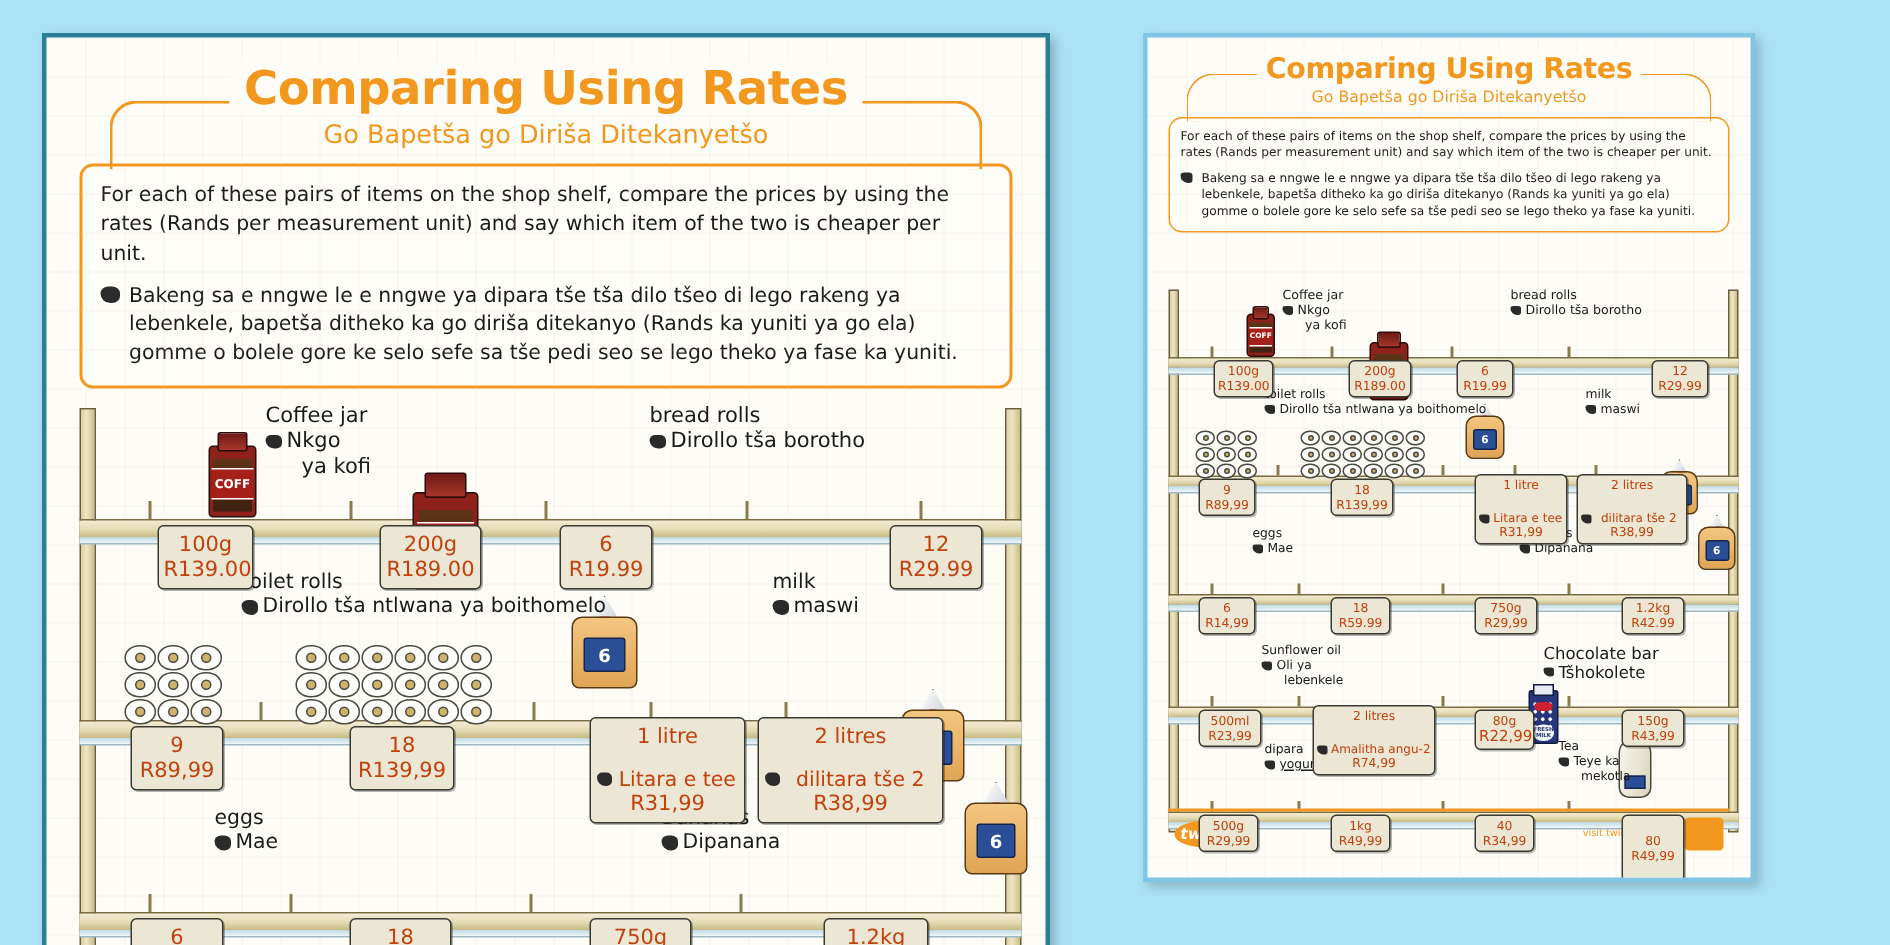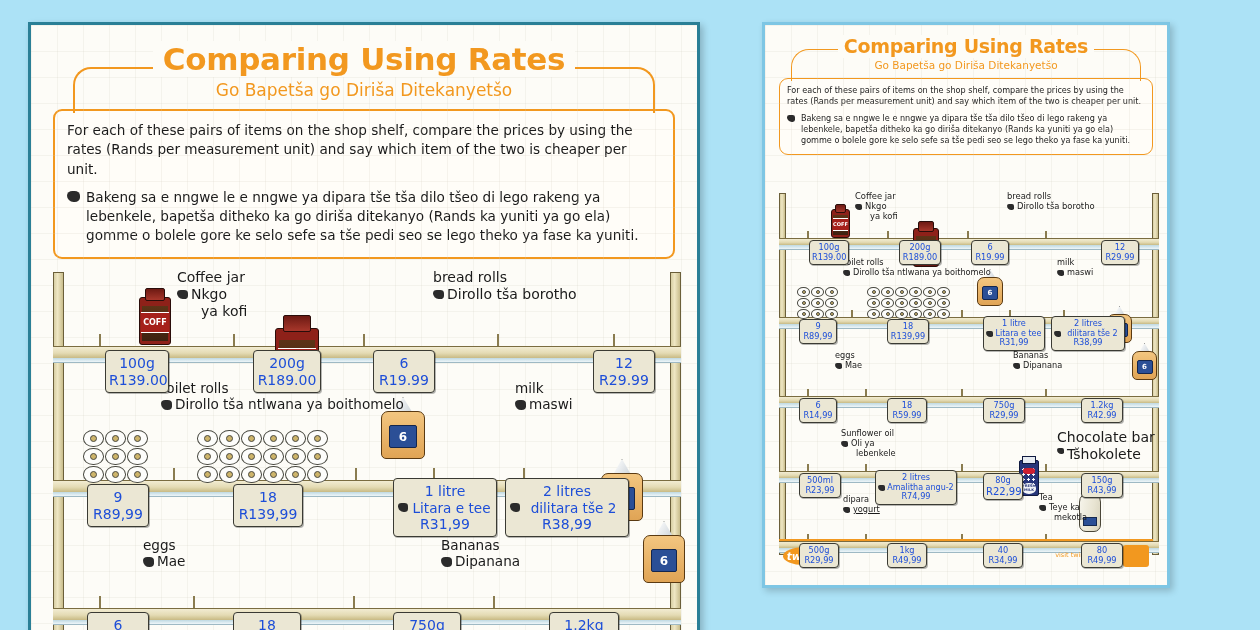--- a/index.html
+++ b/index.html
@@ -96,27 +96,27 @@
     position: absolute; width: 2px; background: #8a7c50;
   }
 
   
   .tag {
     position: absolute;
     background: #ebe7d4;
     border: 1.6px solid #3a3a33;
     border-radius: 4px;
     text-align: center;
-    color: #1d4ed8;
+    color: #c2410c;
     line-height: 1.18;
     box-shadow: 1px 1px 0 rgba(0,0,0,.28);
     z-index: 6;
   }
   .tag .tq { display: block; }
-  .tag .tsep { display: block; white-space: nowrap; }
+  .tag .tsep { display: block; white-space: nowrap; margin-top: 12px; }
   .tag .tp { display: block; }
 
   
   .catlabel { position: absolute; color: #1a1a1a; z-index: 5; line-height: 1.2; }
   .catlabel .en { display: block; }
   .catlabel .sep { display: block; white-space: nowrap; }
 
   
   .prod { position: absolute; z-index: 4; }
 
@@ -757,21 +757,21 @@
       </div>
 
       <div class="catlabel" style="left:62px; top:236px; font-size:8.2px;">
         <span class="en">Sunflower oil</span>
         <span class="sep" style="padding-left:10px;position:relative;">
           <span class="bullet-ico" style="width:7px;height:6px;position:absolute;left:0;top:2.5px;"></span>
           <span>Oli ya</span>
         </span>
         <span class="sep" style="padding-left:15px;">lebenkele</span>
       </div>
-      <div class="catlabel" style="left:250px; top:236px; font-size:14px;margin-left:28px;">
+      <div class="catlabel" style="left:250px; top:236px; font-size:11px;">
         <span class="en">Chocolate bar</span>
         <span class="sep" style="padding-left:10px;position:relative;">
           <span class="bullet-ico" style="width:7px;height:6px;position:absolute;left:0;top:2.5px;"></span>
           <span>Tšhokolete</span>
         </span>
       </div>
 
       <div class="shelf-board" style="top:278px; height:8px;"></div>
       <div class="shelf-ticks" style="top:271px;height:7px;">
         <div class="tick" style="left:28px;  height:7px;"></div>
@@ -828,21 +828,21 @@
         <span class="tp" style="font-size:8.2px;">R29,99</span>
       </div>
       <div class="tag" style="left:108px; top:350px; width:40px; padding:2px 2px;">
         <span class="tq" style="font-size:8.2px;">1kg</span>
         <span class="tp" style="font-size:8.2px;">R49,99</span>
       </div>
       <div class="tag" style="left:204px; top:350px; width:40px; padding:2px 2px;">
         <span class="tq" style="font-size:8.2px;">40</span>
         <span class="tp" style="font-size:8.2px;">R34,99</span>
       </div>
-      <div class="tag" style="left:302px; top:350px; width:42px; padding:2px 2px;">
+      <div class="tag" style="left:302px; top:350px; width:42px; padding:12px 2px;">
         <span class="tq" style="font-size:8.2px;">80</span>
         <span class="tp" style="font-size:8.2px;">R49,99</span>
       </div>
     </div>
 
     <div class="footer" style="bottom:16px;height:30px;margin:0 14px;">
       <div class="twinkl-logo" style="position:absolute;left:4px;top:6px;width:44px;height:18px;font-size:10.5px;">twinkl</div>
       <div class="footer-url" style="position:absolute;right:44px;top:10px;font-size:6.5px;">visit twinkl.co.za</div>
       <div class="footer-badge" style="position:absolute;right:4px;top:4px;width:26px;height:22px;"></div>
     </div>

